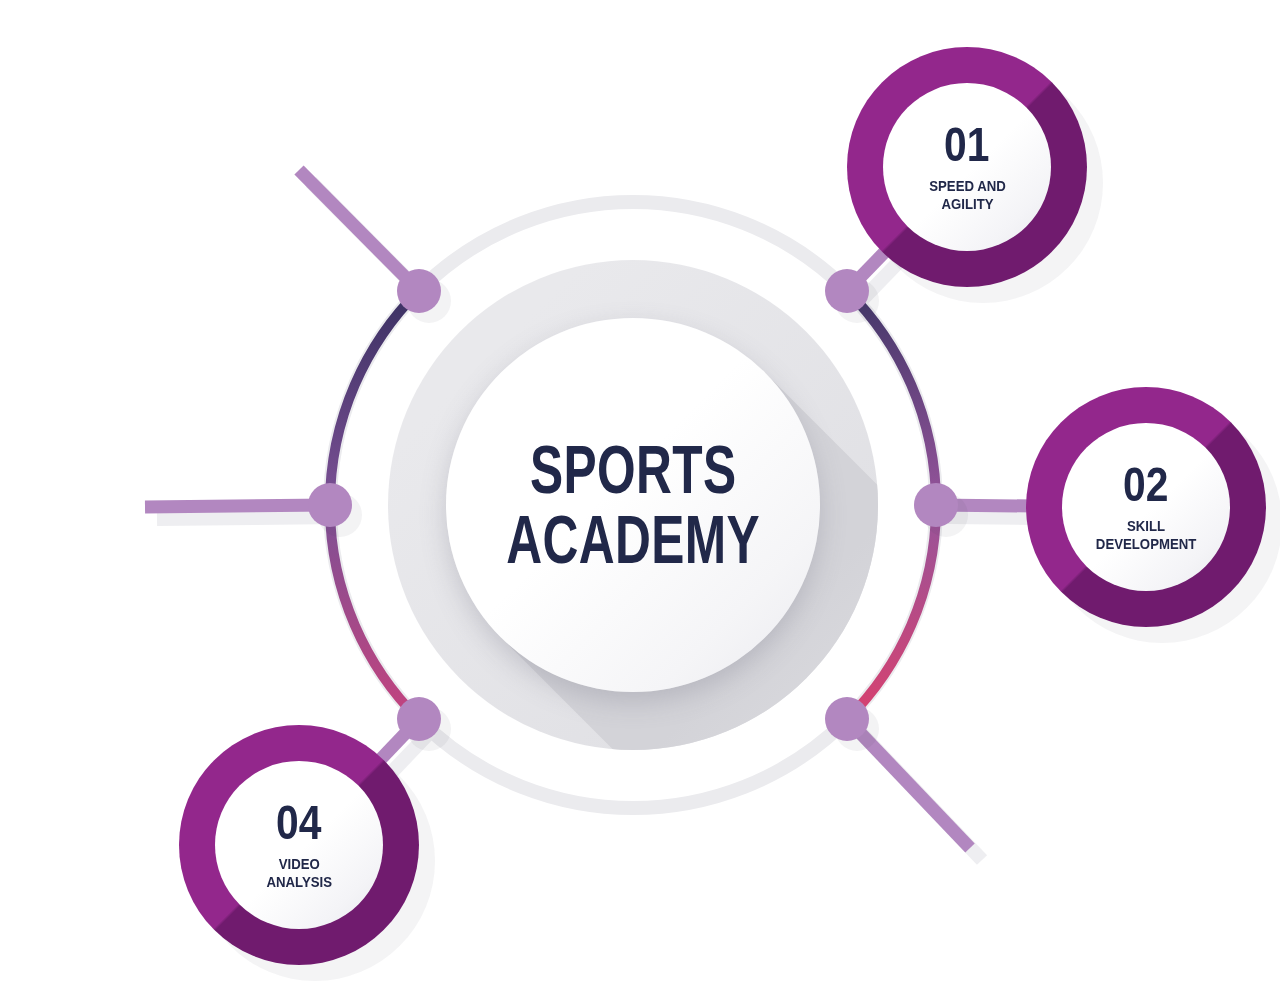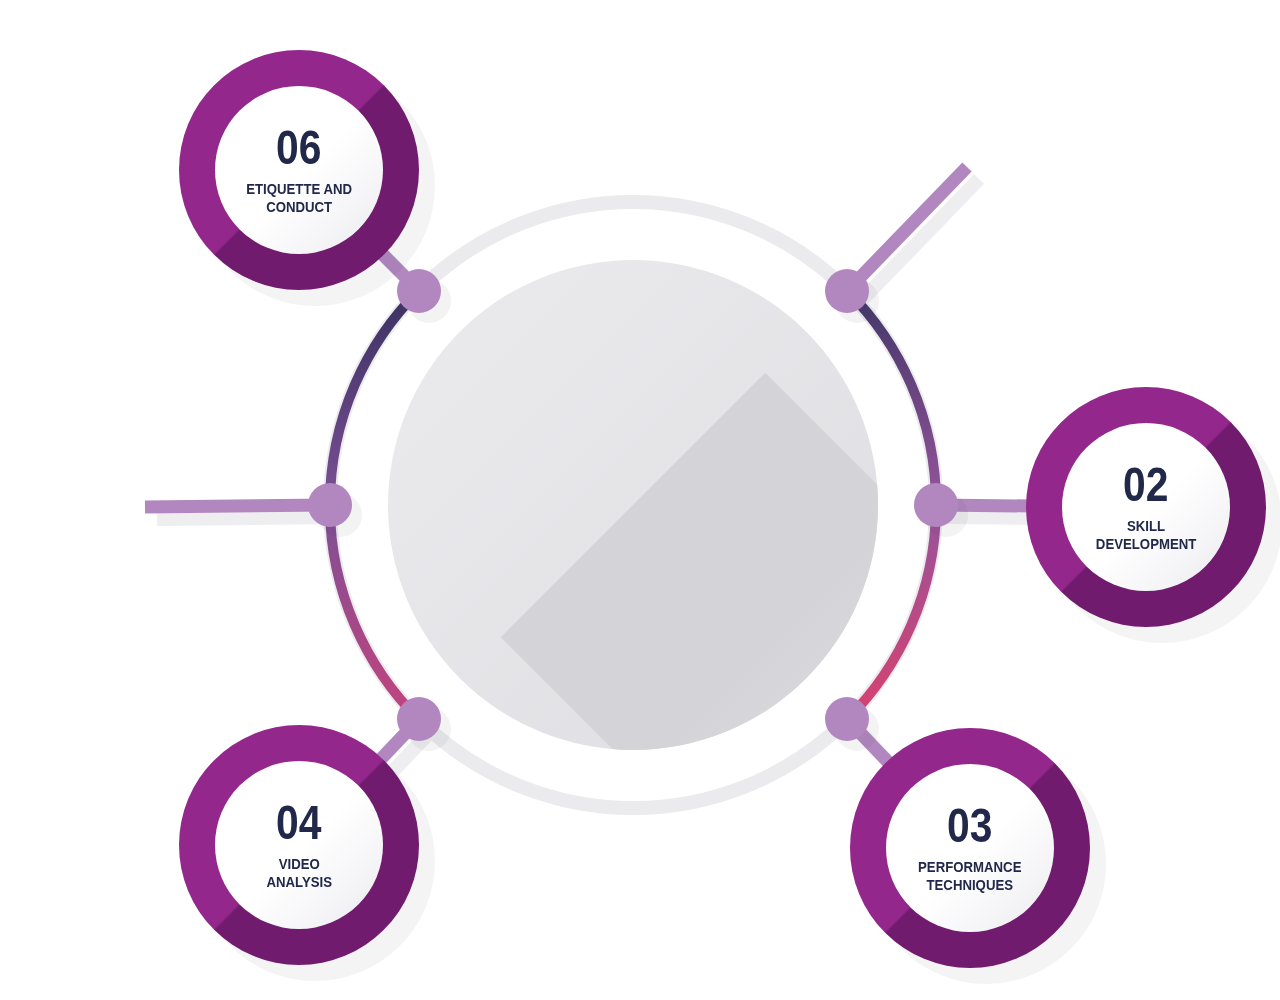--- a/index.html
+++ b/index.html
@@ -109,62 +109,59 @@
       <line x1="330" y1="505" x2="145" y2="507"></line>
       <line x1="936" y1="505" x2="1121" y2="507"></line>
       <line x1="419" y1="719" x2="299" y2="845"></line>
       <line x1="847" y1="719" x2="970" y2="848"></line>
     </g>
   </svg>
 
   <div class="center-disc">
     <div class="wedge"></div>
   </div>
+  <div class="center-circle">
+    <div class="center-title">
+      <div>SPORTS</div>
+      <div>ACADEMY</div>
+    </div>
+  </div>
 
+  <div class="sat pos-01">
+    <div class="sat-inner">
+      <div class="sat-number">01</div>
+      <div class="sat-label">
+        <div>SPEED AND</div>
+        <div>AGILITY</div>
+      </div>
+    </div>
+  </div>
 
   <div class="sat pos-02">
     <div class="sat-inner">
       <div class="sat-number">02</div>
       <div class="sat-label">
         <div>SKILL</div>
         <div>DEVELOPMENT</div>
       </div>
     </div>
   </div>
 
-  <div class="sat pos-03">
-    <div class="sat-inner">
-      <div class="sat-number">03</div>
-      <div class="sat-label">
-        <div>PERFORMANCE</div>
-        <div>TECHNIQUES</div>
-      </div>
-    </div>
-  </div>
 
   <div class="sat pos-04">
     <div class="sat-inner">
       <div class="sat-number">04</div>
       <div class="sat-label">
         <div>VIDEO</div>
         <div>ANALYSIS</div>
       </div>
     </div>
   </div>
 
 
-  <div class="sat pos-06">
-    <div class="sat-inner">
-      <div class="sat-number">06</div>
-      <div class="sat-label">
-        <div>ETIQUETTE AND</div>
-        <div>CONDUCT</div>
-      </div>
-    </div>
-  </div>
 
   <div class="node node-tl"></div>
   <div class="node node-tr"></div>
   <div class="node node-l"></div>
   <div class="node node-r"></div>
   <div class="node node-bl"></div>
   <div class="node node-br"></div>
 
 </div>
 

